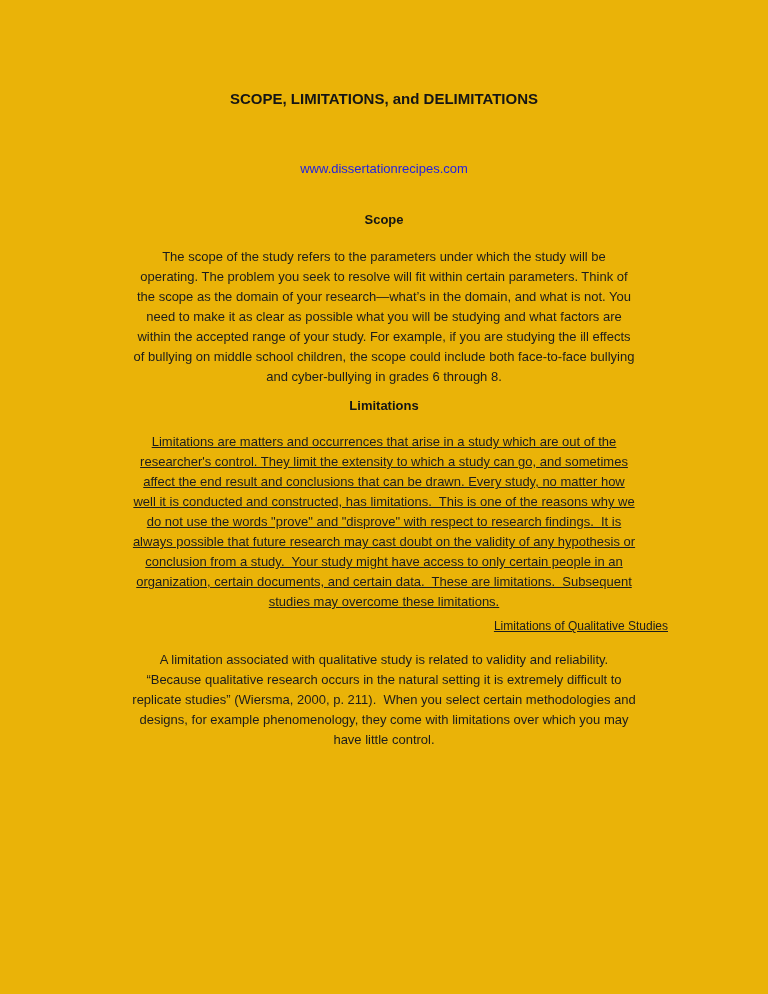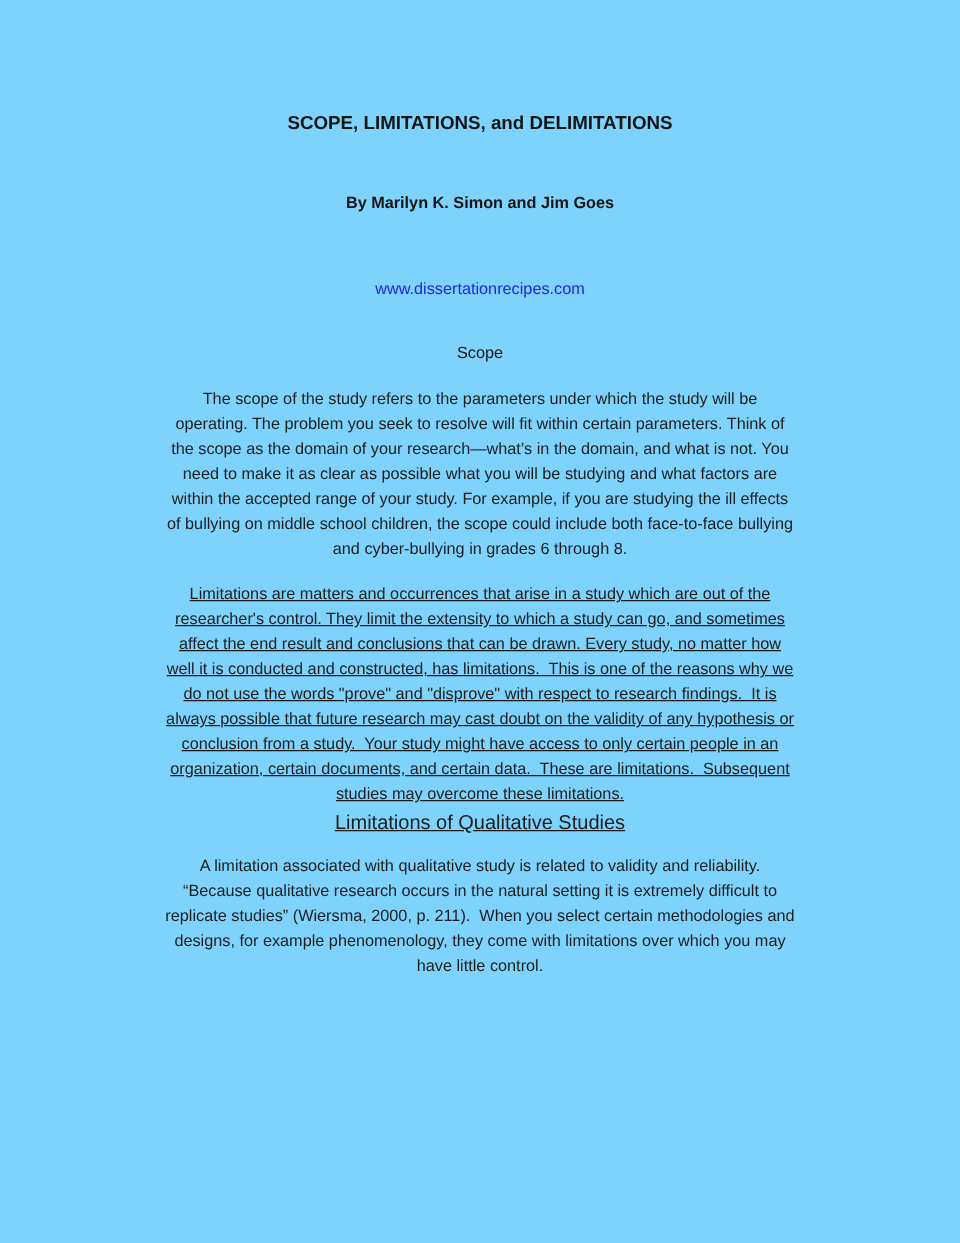--- a/index.html
+++ b/index.html
@@ -5,21 +5,21 @@
   html, body {
     margin: 0;
     padding: 0;
     background: #ffffff;
   }
   .page {
     position: relative;
     width: 768px;
     height: 994px;
     margin: 0 auto;
-    background: #7dd3fc;
+    background: #eab308;
     overflow: hidden;
     font-family: "Liberation Sans", sans-serif;
     color: #1c1c1c;
     box-sizing: border-box;
     padding: 88px 100px 0 100px;
   }
   .doc-title {
     font-size: 15px;
     font-weight: bold;
     text-align: center;
@@ -47,33 +47,33 @@
     text-align: center;
     margin: 29px 0 0 0;
     line-height: 20px;
   }
   .site-link {
     color: #2323e0;
     cursor: pointer;
   }
   .section-heading {
     font-size: 13px;
-    font-weight: normal;
+    font-weight: bold;
     text-align: center;
     line-height: 20px;
     margin: 3px;
     color: #151515;
   }
   .heading-scope { margin-top: 31px; }
   .heading-limitations { margin-top: 9px; }
   .sub-heading {
-    font-size: 16px;
+    font-size: 12px;
     font-weight: normal;
     text-decoration: underline;
-    text-align: center;
+    text-align: right;
     line-height: 20px;
     margin: 4px 0 12px 0;
   }
   .body-para {
     font-size: 13px;
     line-height: 20px;
     margin: 0;
     white-space: pre;
     text-align: center;
   }
@@ -81,35 +81,35 @@
   .para-limitations { margin-top: 16px; text-decoration: underline; }
   .para-qualitative { margin-top: 14px; }
 </style>
 </head>
 <body>
 
 <div class="page">
 
   <h1 class="doc-title">SCOPE, LIMITATIONS, and DELIMITATIONS</h1>
 
-  <p class="byline">By Marilyn K. Simon and Jim Goes</p>
 
 
   <p class="find-block"><br><a class="site-link">www.dissertationrecipes.com</a></p>
 
   <h2 class="section-heading heading-scope">Scope</h2>
 
   <p class="body-para para-scope">The scope of the study refers to the parameters under which the study will be
 operating. The problem you seek to resolve will fit within certain parameters. Think of
 the scope as the domain of your research—what’s in the domain, and what is not. You
 need to make it as clear as possible what you will be studying and what factors are
 within the accepted range of your study. For example, if you are studying the ill effects
 of bullying on middle school children, the scope could include both face-to-face bullying
 and cyber-bullying in grades 6 through 8.</p>
 
+  <h2 class="section-heading heading-limitations">Limitations</h2>
 
   <p class="body-para para-limitations">Limitations are matters and occurrences that arise in a study which are out of the
 researcher's control. They limit the extensity to which a study can go, and sometimes
 affect the end result and conclusions that can be drawn. Every study, no matter how
 well it is conducted and constructed, has limitations.  This is one of the reasons why we
 do not use the words "prove" and "disprove" with respect to research findings.  It is
 always possible that future research may cast doubt on the validity of any hypothesis or
 conclusion from a study.  Your study might have access to only certain people in an
 organization, certain documents, and certain data.  These are limitations.  Subsequent
 studies may overcome these limitations.</p>

